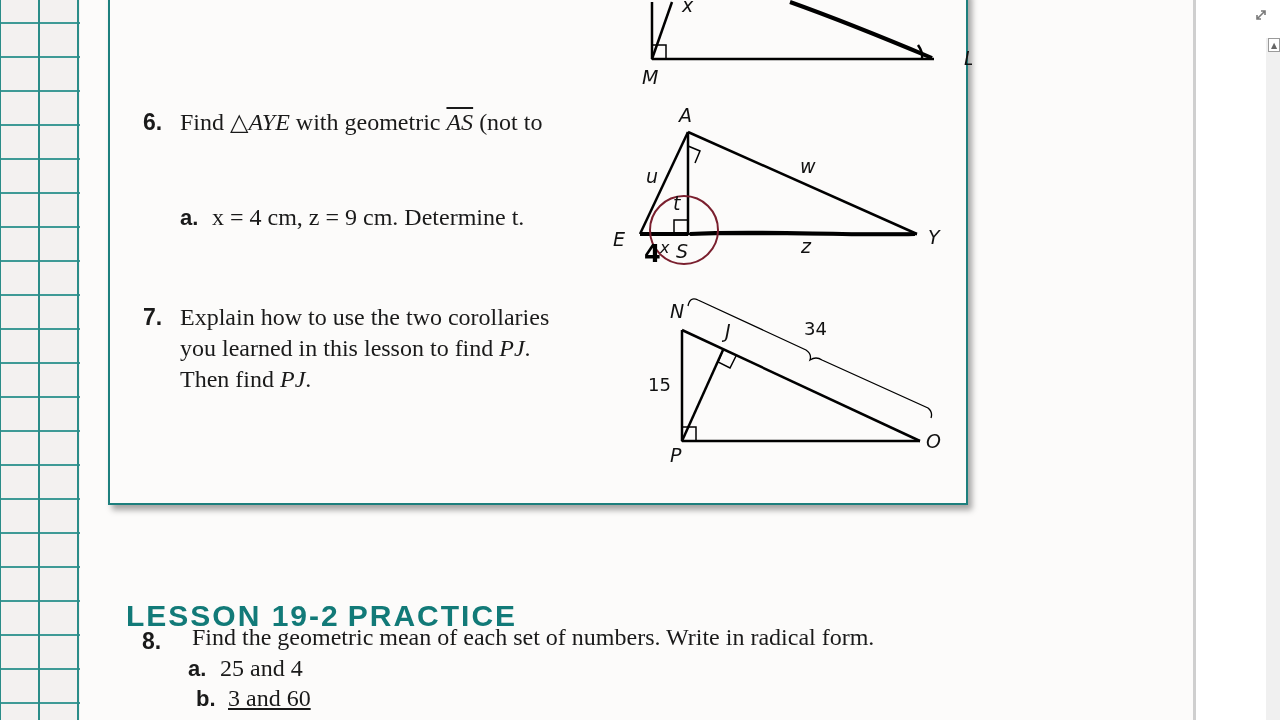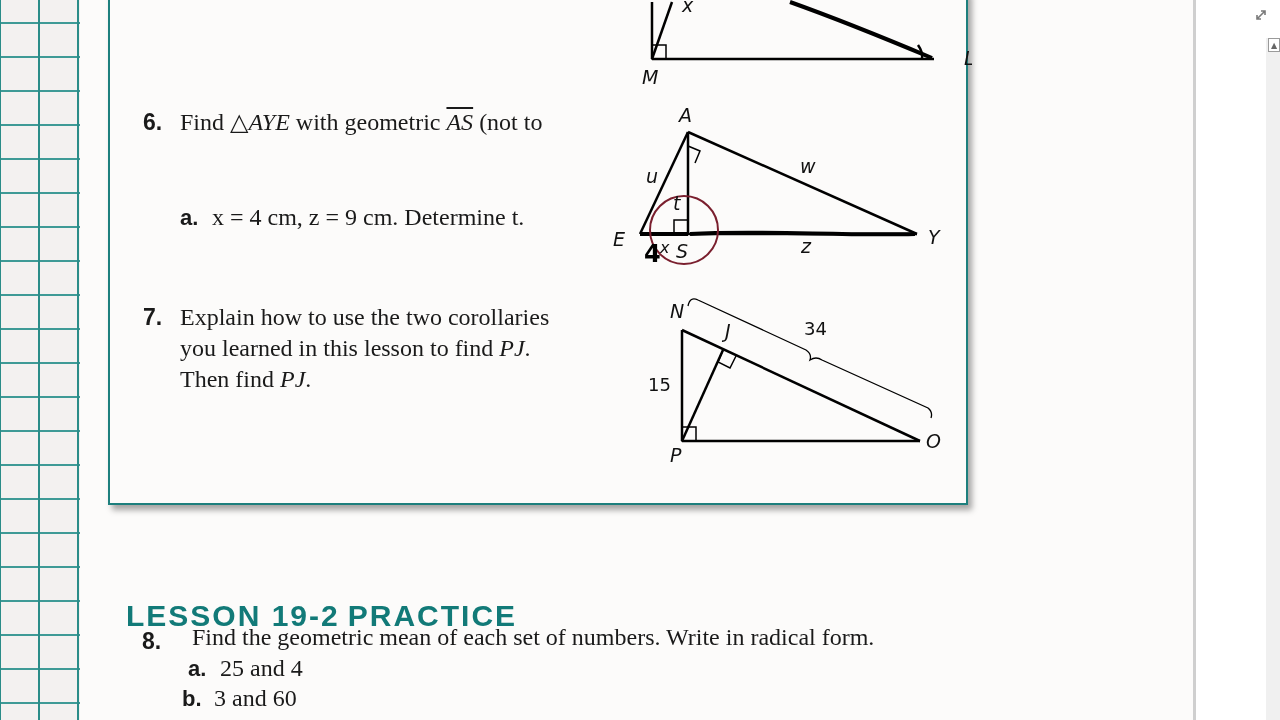--- a/index.html
+++ b/index.html
@@ -134,14 +134,14 @@
   </svg>
 </div>
 
 <div class="lesson-title">
   <span>LESSON 19-2</span><span class="gap"></span><span>PRACTICE</span>
 </div>
 
 <div class="qnum" style="left:142px; top:628px;">8.</div>
 <div class="q" style="left:180px; top:622px; white-space:nowrap;margin-left:12px;">Find the geometric mean of each set of numbers. Write in radical form.</div>
 <div class="sub" style="left:188px; top:653px;"><span class="lbl">a.</span><span>25 and 4</span></div>
-<div class="sub" style="left:182px; top:683px;"><span class="lbl">b.</span><span>3 and 60</span></div>
+<div class="sub" style="left:196px; top:683px;text-decoration:underline;"><span class="lbl">b.</span><span>3 and 60</span></div>
 <div class="sub" style="left:180px; top:713px;"><span class="lbl">c.</span><span>2.5 and 0.1</span></div>
 
 </body></html>

